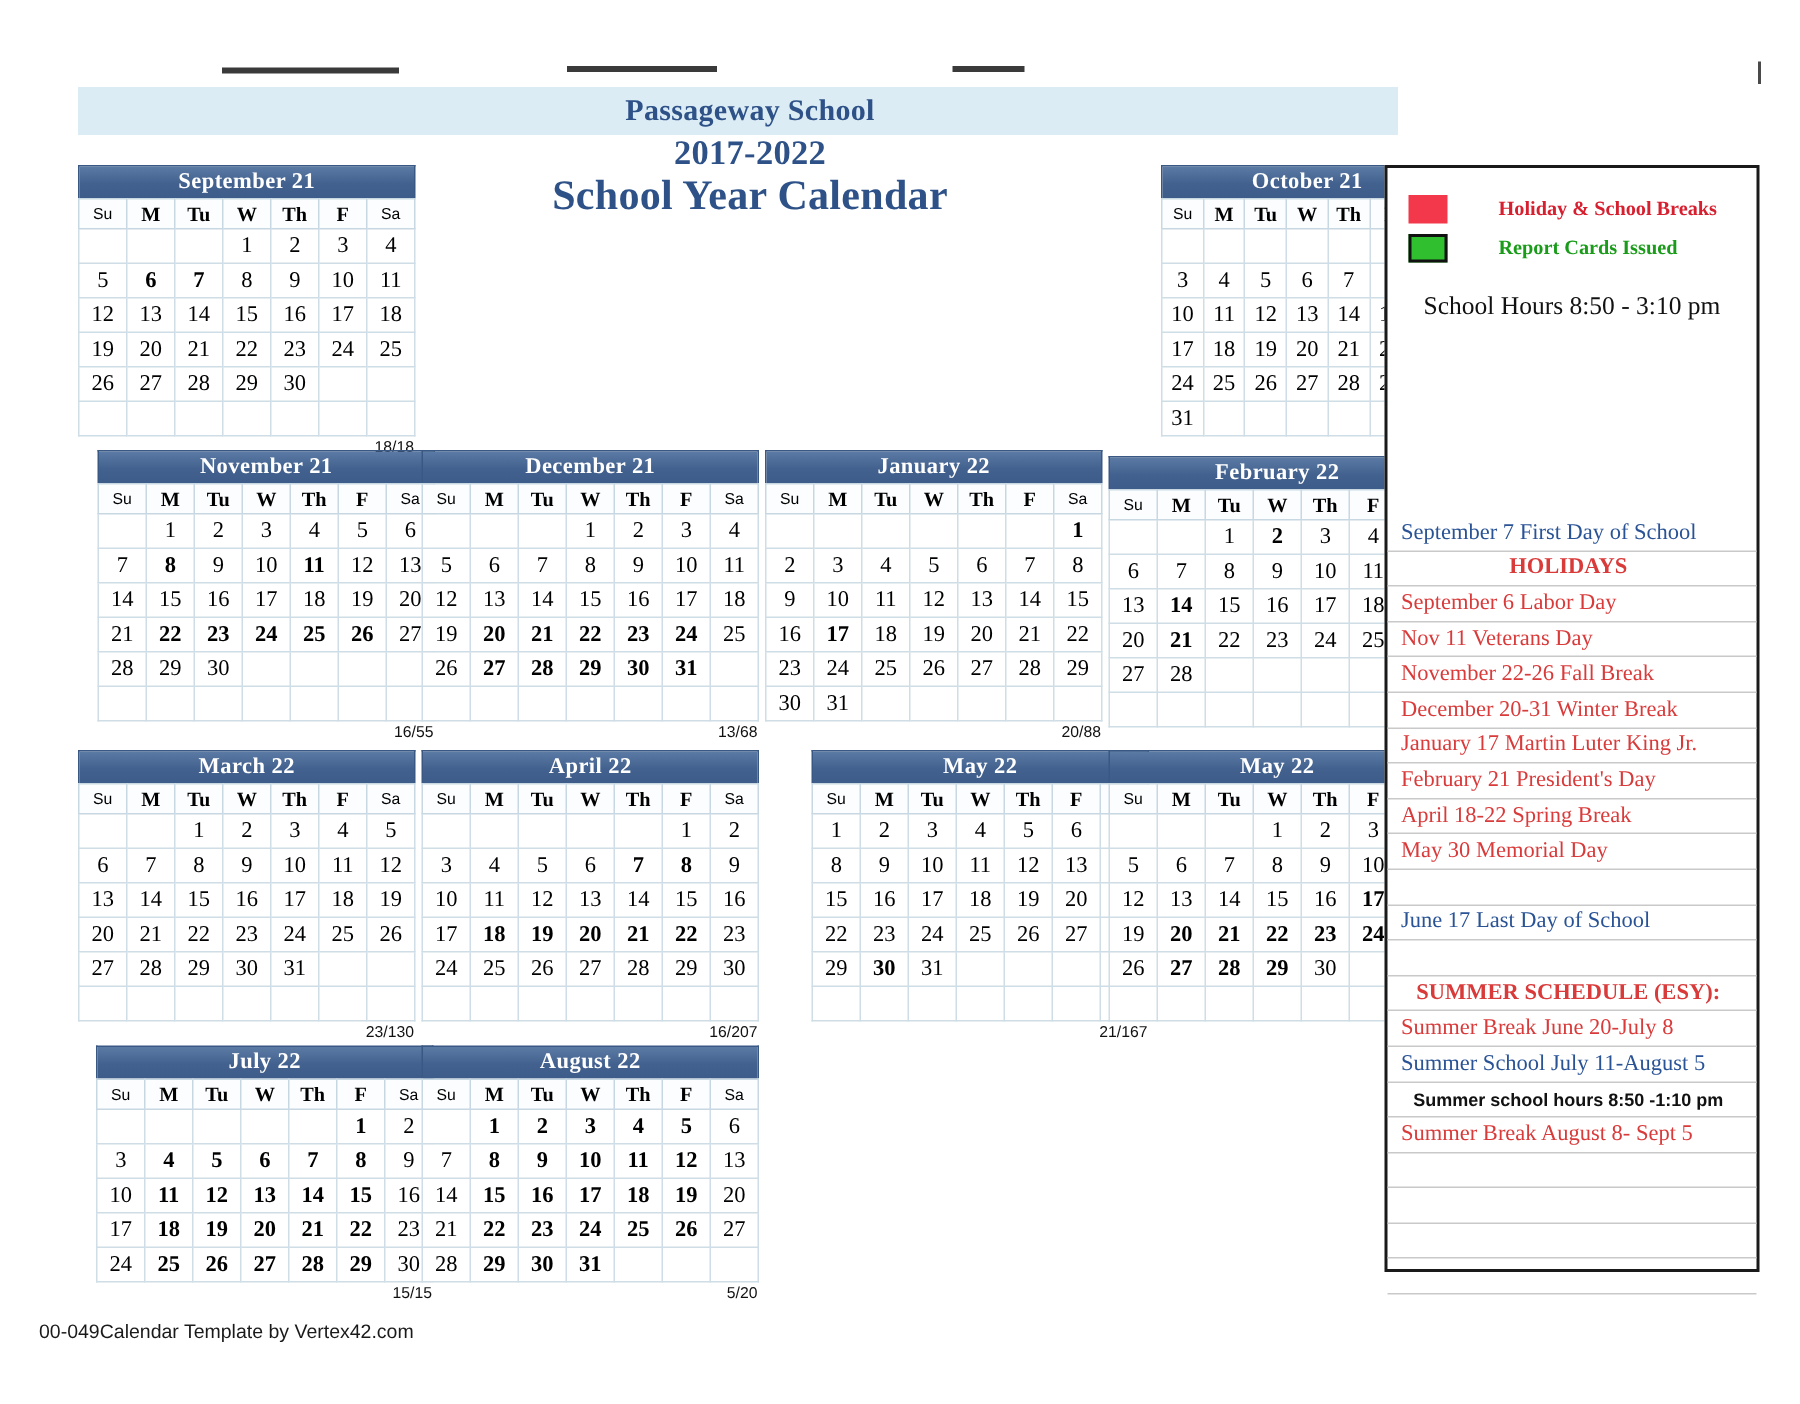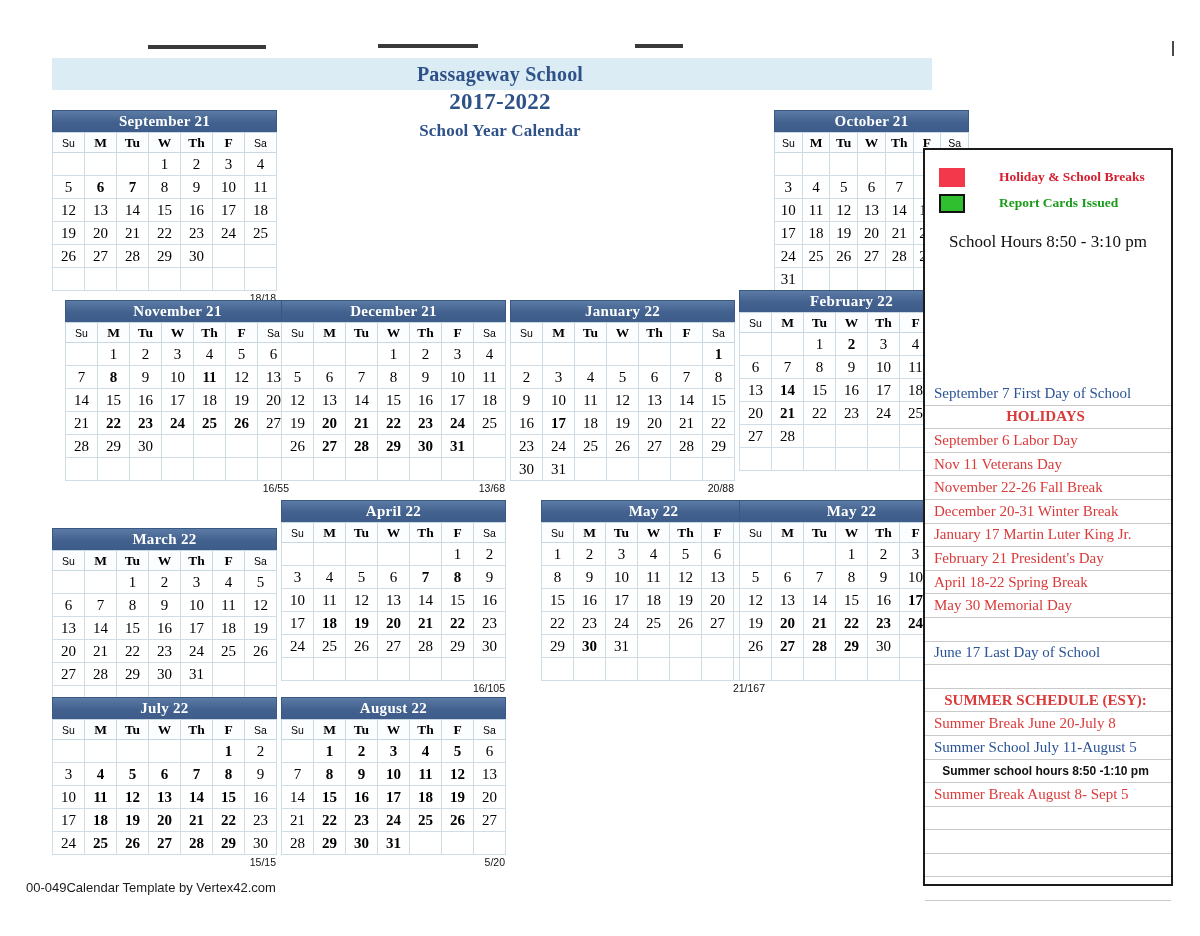--- a/index.html
+++ b/index.html
@@ -25,21 +25,21 @@
     position:absolute;left:52px;top:58px;width:880px;height:32px;
     background:#dcecf4;
   }
   .titles{position:absolute;left:300px;top:58px;width:400px;text-align:center;}
   .t-line{
     color:#2e5288;font-weight:bold;text-align:center;
     letter-spacing:.2px;
   }
   .t1{font-size:20px;line-height:26px;margin-top:3px;}
   .t2{font-size:23px;line-height:30px;}
-  .t3{font-size:17px;line-height:28px;}
+  .t3{font-size:28px;line-height:28px;}
 
   
   .month{position:absolute;}
   .mhead{
     background:linear-gradient(180deg,#5b7aa4 0%,#42618e 55%,#3d5c8a 100%);
     color:#ffffff;font-weight:bold;font-size:15px;
     text-align:center;line-height:21px;height:21px;
     letter-spacing:.3px;
     border:1px solid #3a5884;border-bottom:none;
   }
@@ -66,21 +66,20 @@
   .mcount{
     font-size:10.5px;font-family:"Liberation Sans",sans-serif;
     color:#111;text-align:right;padding-top:1px;padding-right:1px;
   }
 
   
   .panel{
     position:absolute;left:923px;top:110px;width:250px;height:738px;
     background:#ffffff;border:2px solid #1a1a1a;
     box-sizing:border-box;
-    margin-top:38px;
   }
   .swatch-row{display:flex;align-items:center;height:26px;margin-left:14px;}
   .sw{width:26px;height:19px;}
   .sw-red{background:#f2384a;}
   .sw-green{background:#2fbf2f;border:2px solid #111;box-sizing:border-box;}
   .sw-label{font-size:13.5px;font-weight:bold;margin-left:34px;}
   .lab-red{color:#d62030;}
   .lab-green{color:#1a9c1a;}
   .hours{
     text-align:center;font-size:17px;color:#111;margin-top:16px;
@@ -483,21 +482,21 @@
               <td class="blank">&nbsp;</td>
               <td class="blank">&nbsp;</td>
               <td class="blank">&nbsp;</td>
               <td class="blank">&nbsp;</td>
               <td class="blank">&nbsp;</td>
             </tr>
           </tbody>
         </table>
         <div class="mcount">20/88</div>
       </div>
-      <div class="month" style="left: 739px; top: 290px; width: 225px;">
+      <div class="month" style="left: 739px; top: 304px; width: 225px;">
         <div class="mhead">February 22</div>
         <table class="cal" style="width: 100%;">
           <thead>
             <tr>
               <th class="wk">Su</th>
               <th>M</th>
               <th>Tu</th>
               <th>W</th>
               <th>Th</th>
               <th>F</th>
@@ -556,21 +555,21 @@
               <td class="blank">&nbsp;</td>
               <td class="blank">&nbsp;</td>
               <td class="blank">&nbsp;</td>
               <td class="blank">&nbsp;</td>
               <td class="blank">&nbsp;</td>
             </tr>
           </tbody>
         </table>
         <div class="mcount">19/107</div>
       </div>
-      <div class="month" style="left: 52px; top: 500px; width: 225px; margin-top: 28px;">
+      <div class="month" style="left: 52px; top: 500px; width: 225px;">
         <div class="mhead">March 22</div>
         <table class="cal" style="width: 100%;">
           <thead>
             <tr>
               <th class="wk">Su</th>
               <th>M</th>
               <th>Tu</th>
               <th>W</th>
               <th>Th</th>
               <th>F</th>
@@ -700,21 +699,21 @@
               <td class="blank">&nbsp;</td>
               <td class="blank">&nbsp;</td>
               <td class="blank">&nbsp;</td>
               <td class="blank">&nbsp;</td>
               <td class="blank">&nbsp;</td>
               <td class="blank">&nbsp;</td>
               <td class="blank">&nbsp;</td>
             </tr>
           </tbody>
         </table>
-        <div class="mcount">16/105</div>
+        <div class="mcount">16/207</div>
       </div>
       <div class="month" style="left: 510px; top: 500px; width: 225px; margin-left: 31px;">
         <div class="mhead">May 22</div>
         <table class="cal" style="width: 100%;">
           <thead>
             <tr>
               <th class="wk">Su</th>
               <th>M</th>
               <th>Tu</th>
               <th>W</th>
@@ -848,21 +847,21 @@
               <td class="blank">&nbsp;</td>
               <td class="blank">&nbsp;</td>
               <td class="blank">&nbsp;</td>
               <td class="blank">&nbsp;</td>
               <td class="blank">&nbsp;</td>
             </tr>
           </tbody>
         </table>
         <div class="mcount">13/180</div>
       </div>
-      <div class="month" style="left: 52px; top: 697px; width: 225px;">
+      <div class="month" style="left: 64px; top: 697px; width: 225px;">
         <div class="mhead">July 22</div>
         <table class="cal" style="width: 100%;">
           <thead>
             <tr>
               <th class="wk">Su</th>
               <th>M</th>
               <th>Tu</th>
               <th>W</th>
               <th>Th</th>
               <th>F</th>

